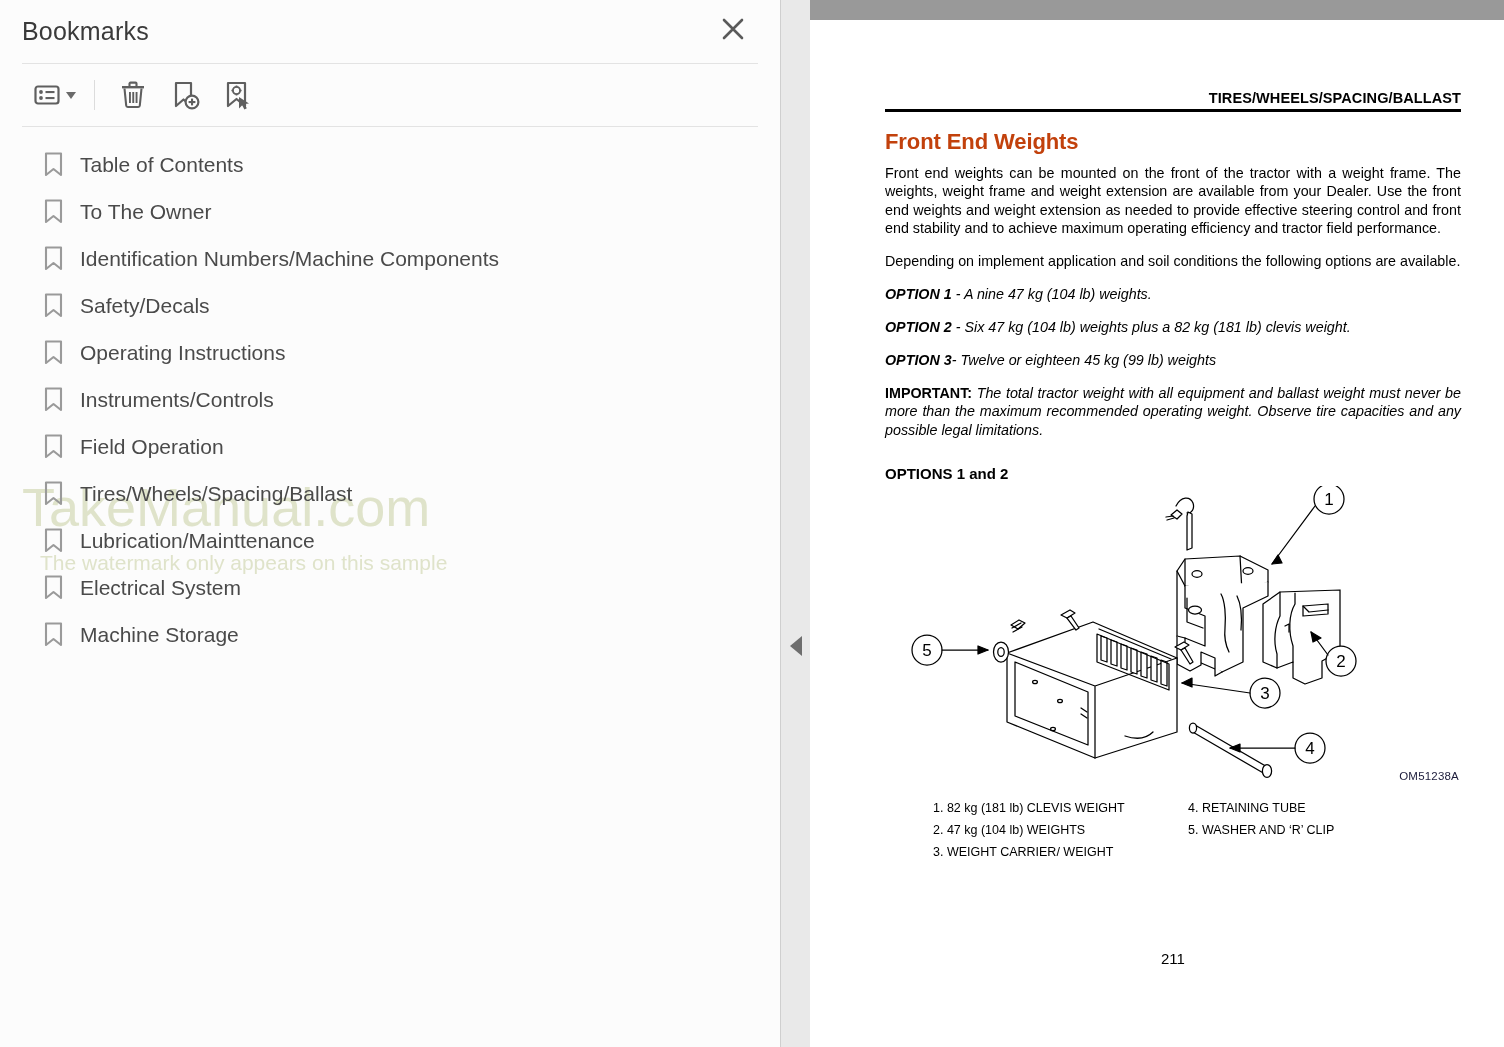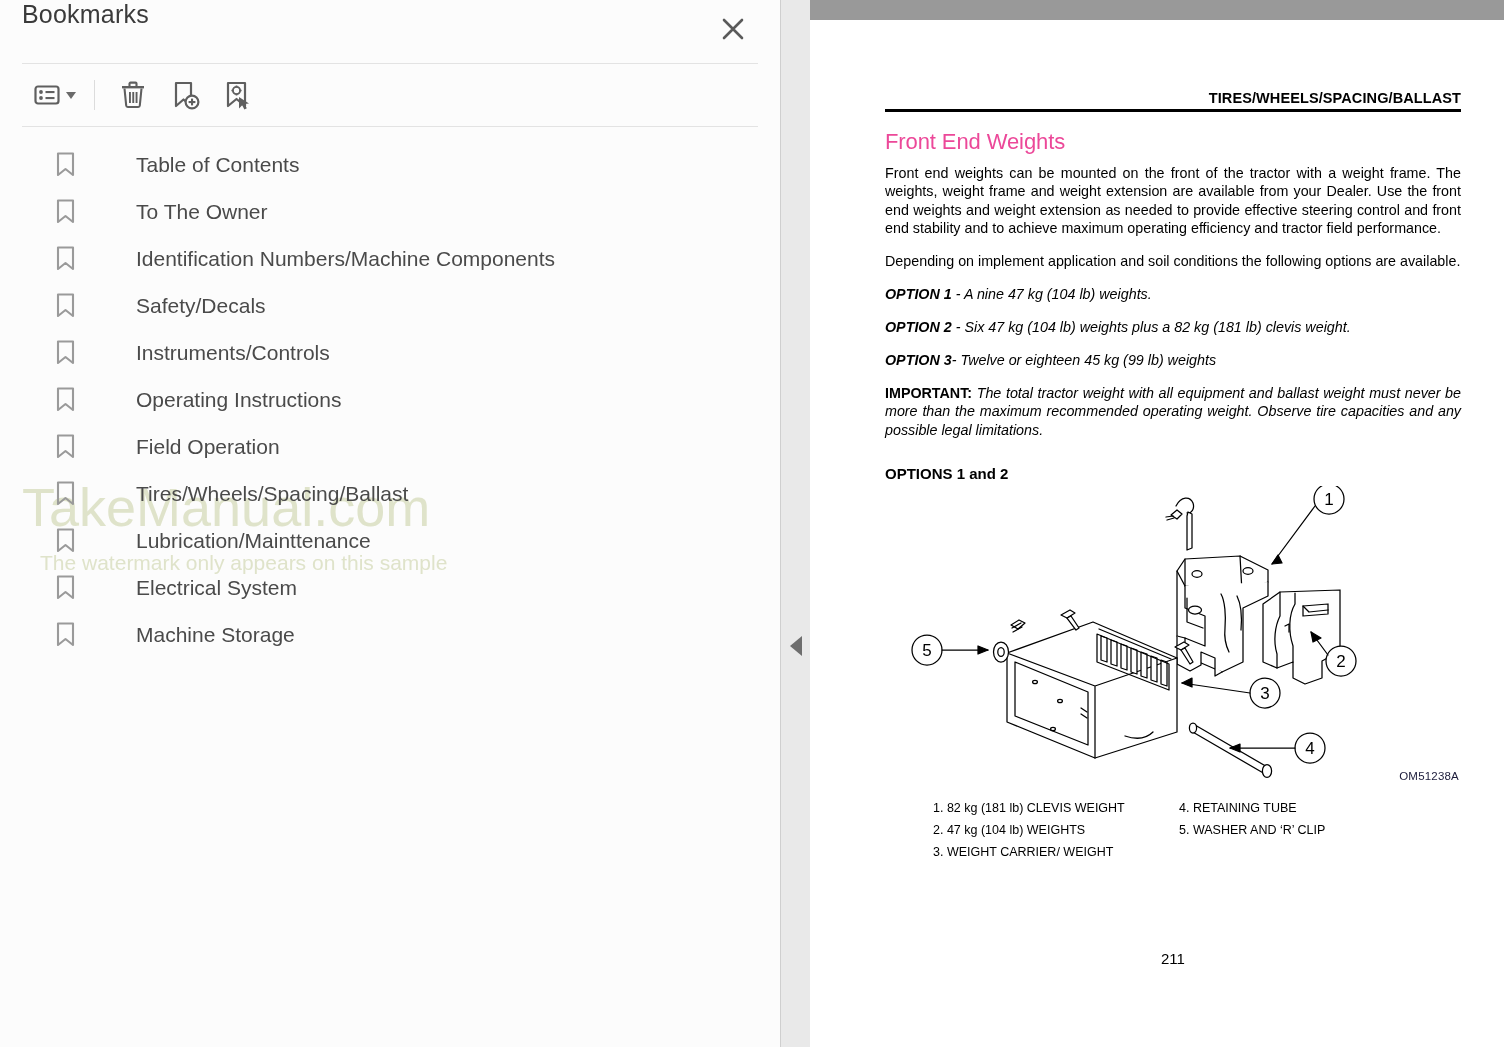--- a/index.html
+++ b/index.html
@@ -16,21 +16,21 @@
   .bm-panel {
     position: relative;
     width: 781px; height: 1047px;
     background: #fcfcfc;
     border-right: 1px solid #cfcfcf;
     flex: 0 0 781px;
   }
   .bm-header {
     position: relative;
     height: 62px;
-    display: flex; align-items: flex-start;
+    display: flex; align-items: center;
   }
   .bm-title {
     font-size: 25px;
     color: #3a3a3a;
     font-weight: 400;
     margin-left: 22px;
     letter-spacing: 0.2px;
   }
   .bm-close {
     position: absolute;
@@ -69,23 +69,22 @@
   }
   .bm-divider2 {
     height: 1px; background: #e3e3e3;
     margin: 0 22px;
   }
 
   .bm-list { padding-top: 14px; position: relative; z-index: 2; }
   .bm-item {
     display: flex; align-items: center;
     height: 47px;
-    padding-left: 56px;
+    padding-left: 44px;
     cursor: pointer;
-    gap: 44px;
   }
   .bm-ico { width: 30px; flex: 0 0 30px; display:flex; align-items:center; }
   .bm-label {
     font-size: 21px;
     color: #4a4a4a;
     margin-left: 6px;
     white-space: nowrap;
   }
 
   
@@ -160,21 +159,21 @@
     font-size: 14.5px;
     font-weight: bold;
     color: #000;
     letter-spacing: 0.1px;
     font-family: "Liberation Sans", sans-serif;
   }
   .doc-rule {
     height: 2.5px; background: #000; margin-top: 3px;
   }
   .doc-h1 {
-    font-size: 22px; font-weight: normal; color: #ec4899;
+    font-size: 22px; font-weight: bold; color: #c2410c;
     margin-top: 17px; margin-bottom: 0;
     letter-spacing: -0.1px;
   }
   .doc-p {
     font-size: 14.3px;
     line-height: 1.30;
     color: #000;
     text-align: justify;
     margin-top: 9px;
   }
@@ -200,21 +199,21 @@
     right: 2px; bottom: 4px;
     font-size: 11.5px;
     color: #1b1b3a;
     letter-spacing: 0.2px;
   }
   .legend {
     position: relative;
     margin-top: 12px;
     margin-left: 48px;
     display: flex;
-    gap: 1px;
+    gap: 10px;
   }
   .legend-col { width: 245px; }
   .legend-row {
     font-size: 12.5px;
     color: #000;
     line-height: 1.75;
     white-space: nowrap;
   }
   .pagenum {
     position: absolute;
@@ -329,29 +328,29 @@
             </svg>
         </span>
         <span class="bm-label">Safety/Decals</span>
       </div>
       <div class="bm-item">
         <span class="bm-ico">
           <svg width="19" height="25" viewBox="0 0 19 25">
               <path d="M2 1.5 H17 V23 L9.5 17 L2 23 Z" fill="none" stroke="#9a9a9a" stroke-width="2.1" stroke-linejoin="round"></path>
             </svg>
         </span>
+        <span class="bm-label">Operating Instructions</span>
+      </div>
+      <div class="bm-item">
+        <span class="bm-ico">
+          <svg width="19" height="25" viewBox="0 0 19 25">
+              <path d="M2 1.5 H17 V23 L9.5 17 L2 23 Z" fill="none" stroke="#9a9a9a" stroke-width="2.1" stroke-linejoin="round"></path>
+            </svg>
+        </span>
         <span class="bm-label">Instruments/Controls</span>
-      </div>
-      <div class="bm-item">
-        <span class="bm-ico">
-          <svg width="19" height="25" viewBox="0 0 19 25">
-              <path d="M2 1.5 H17 V23 L9.5 17 L2 23 Z" fill="none" stroke="#9a9a9a" stroke-width="2.1" stroke-linejoin="round"></path>
-            </svg>
-        </span>
-        <span class="bm-label">Operating Instructions</span>
       </div>
       <div class="bm-item">
         <span class="bm-ico">
           <svg width="19" height="25" viewBox="0 0 19 25">
               <path d="M2 1.5 H17 V23 L9.5 17 L2 23 Z" fill="none" stroke="#9a9a9a" stroke-width="2.1" stroke-linejoin="round"></path>
             </svg>
         </span>
         <span class="bm-label">Field Operation</span>
       </div>
       <div class="bm-item">

